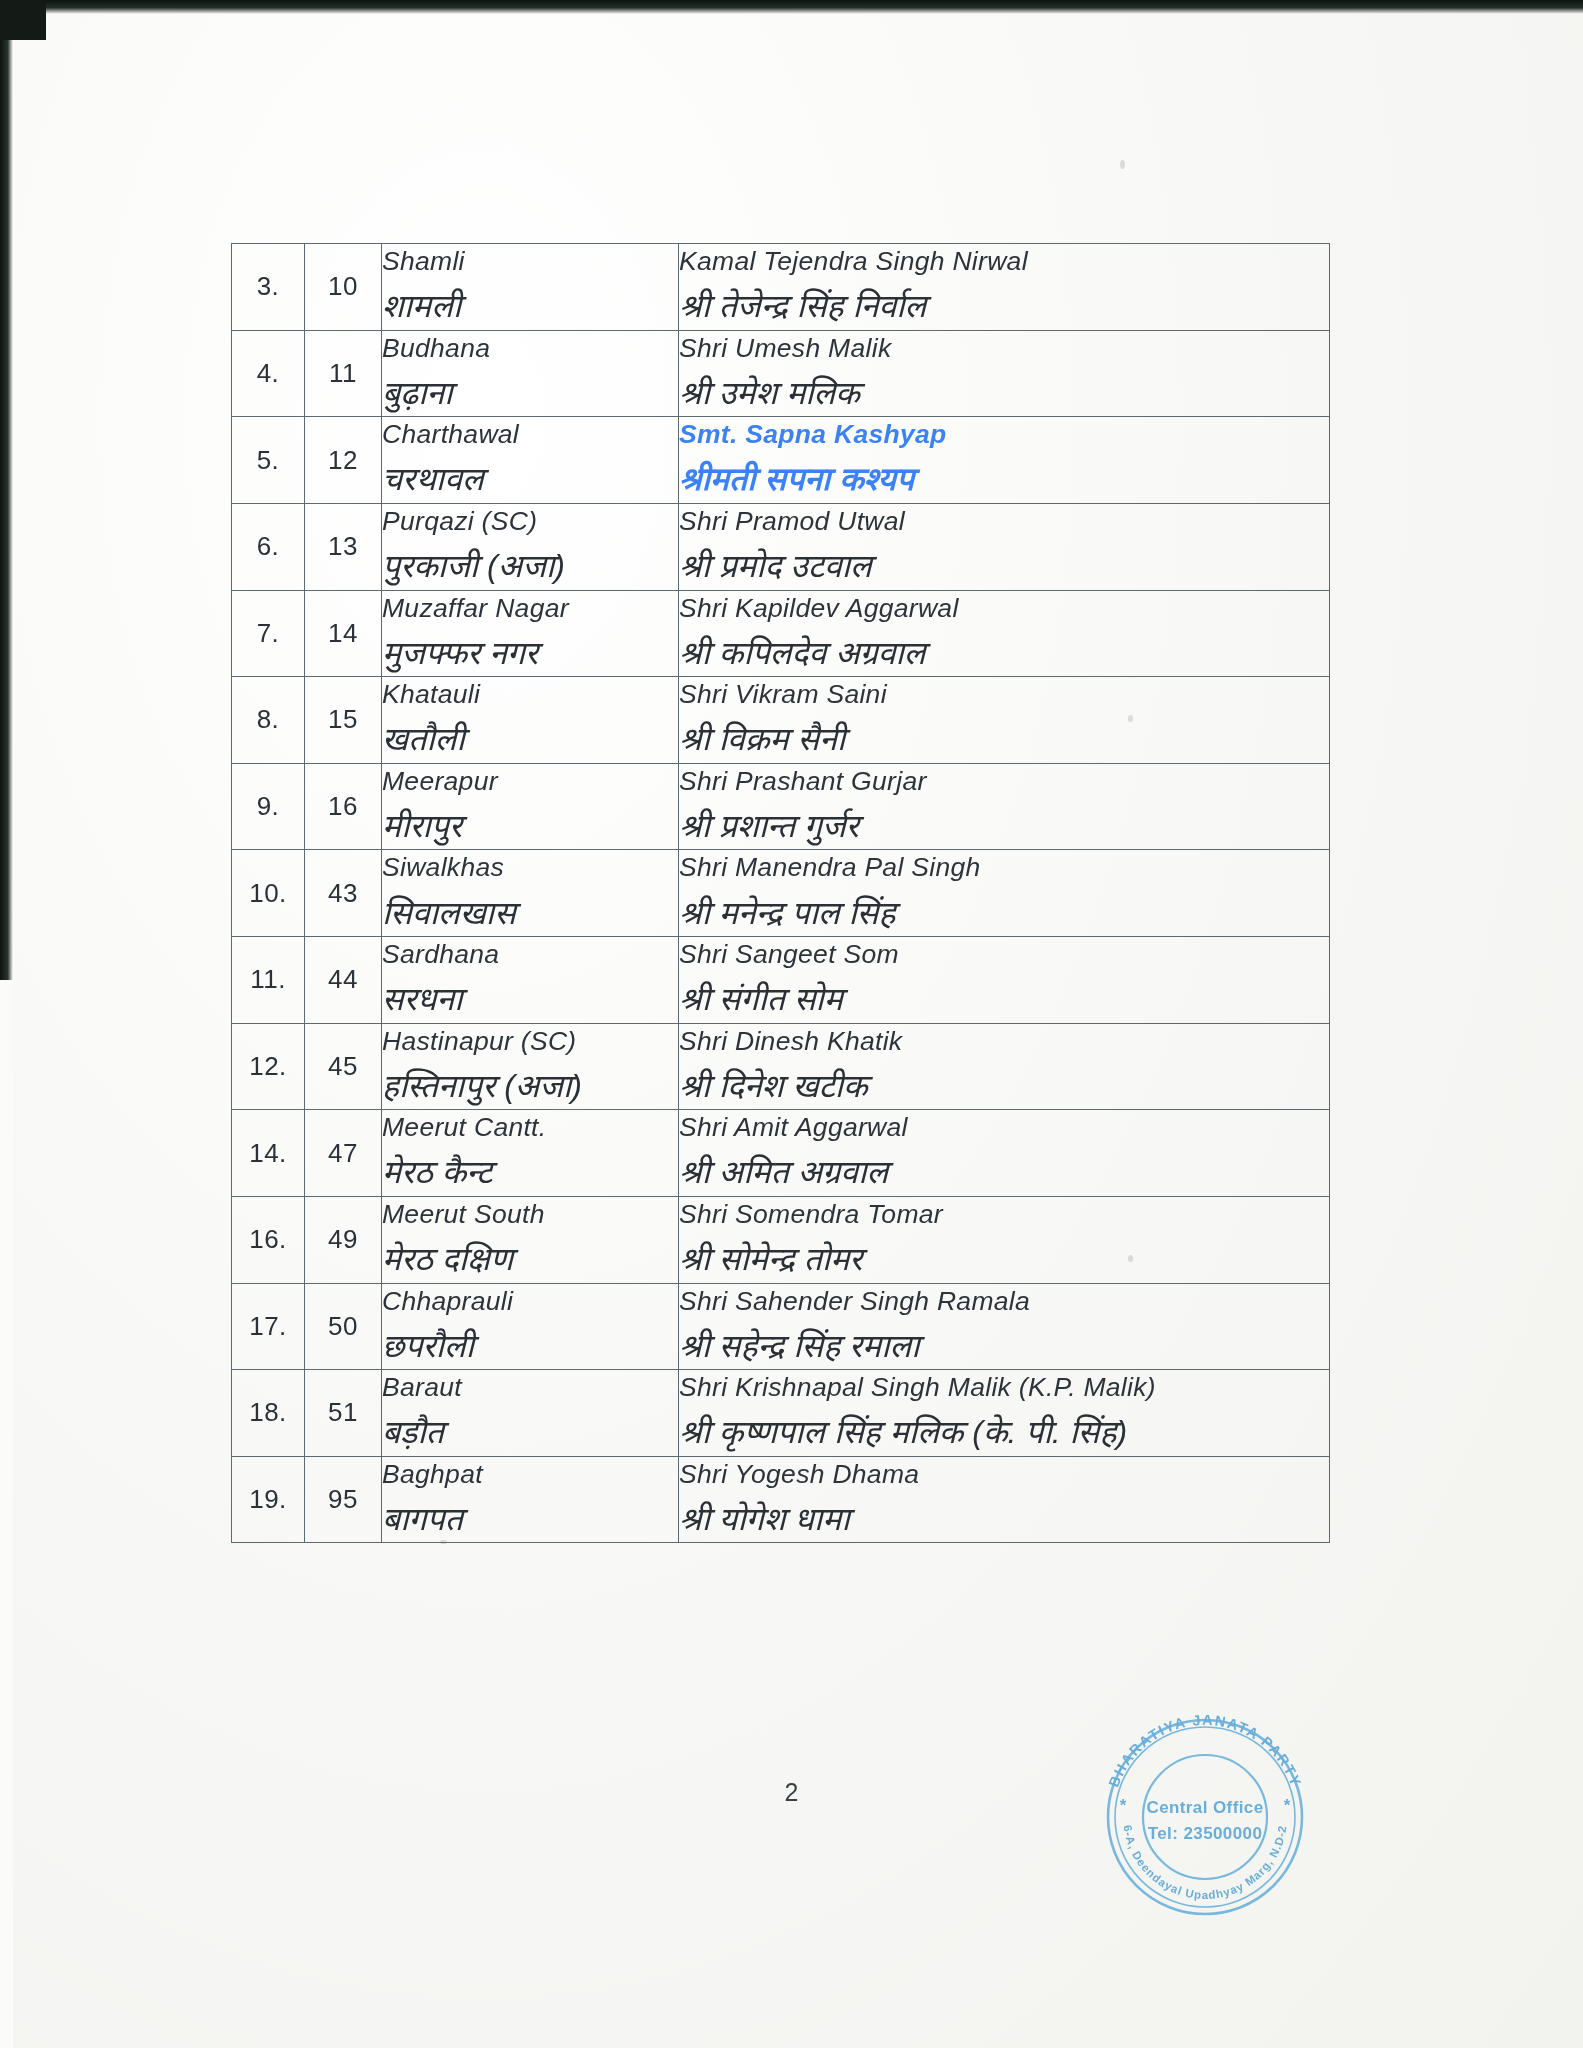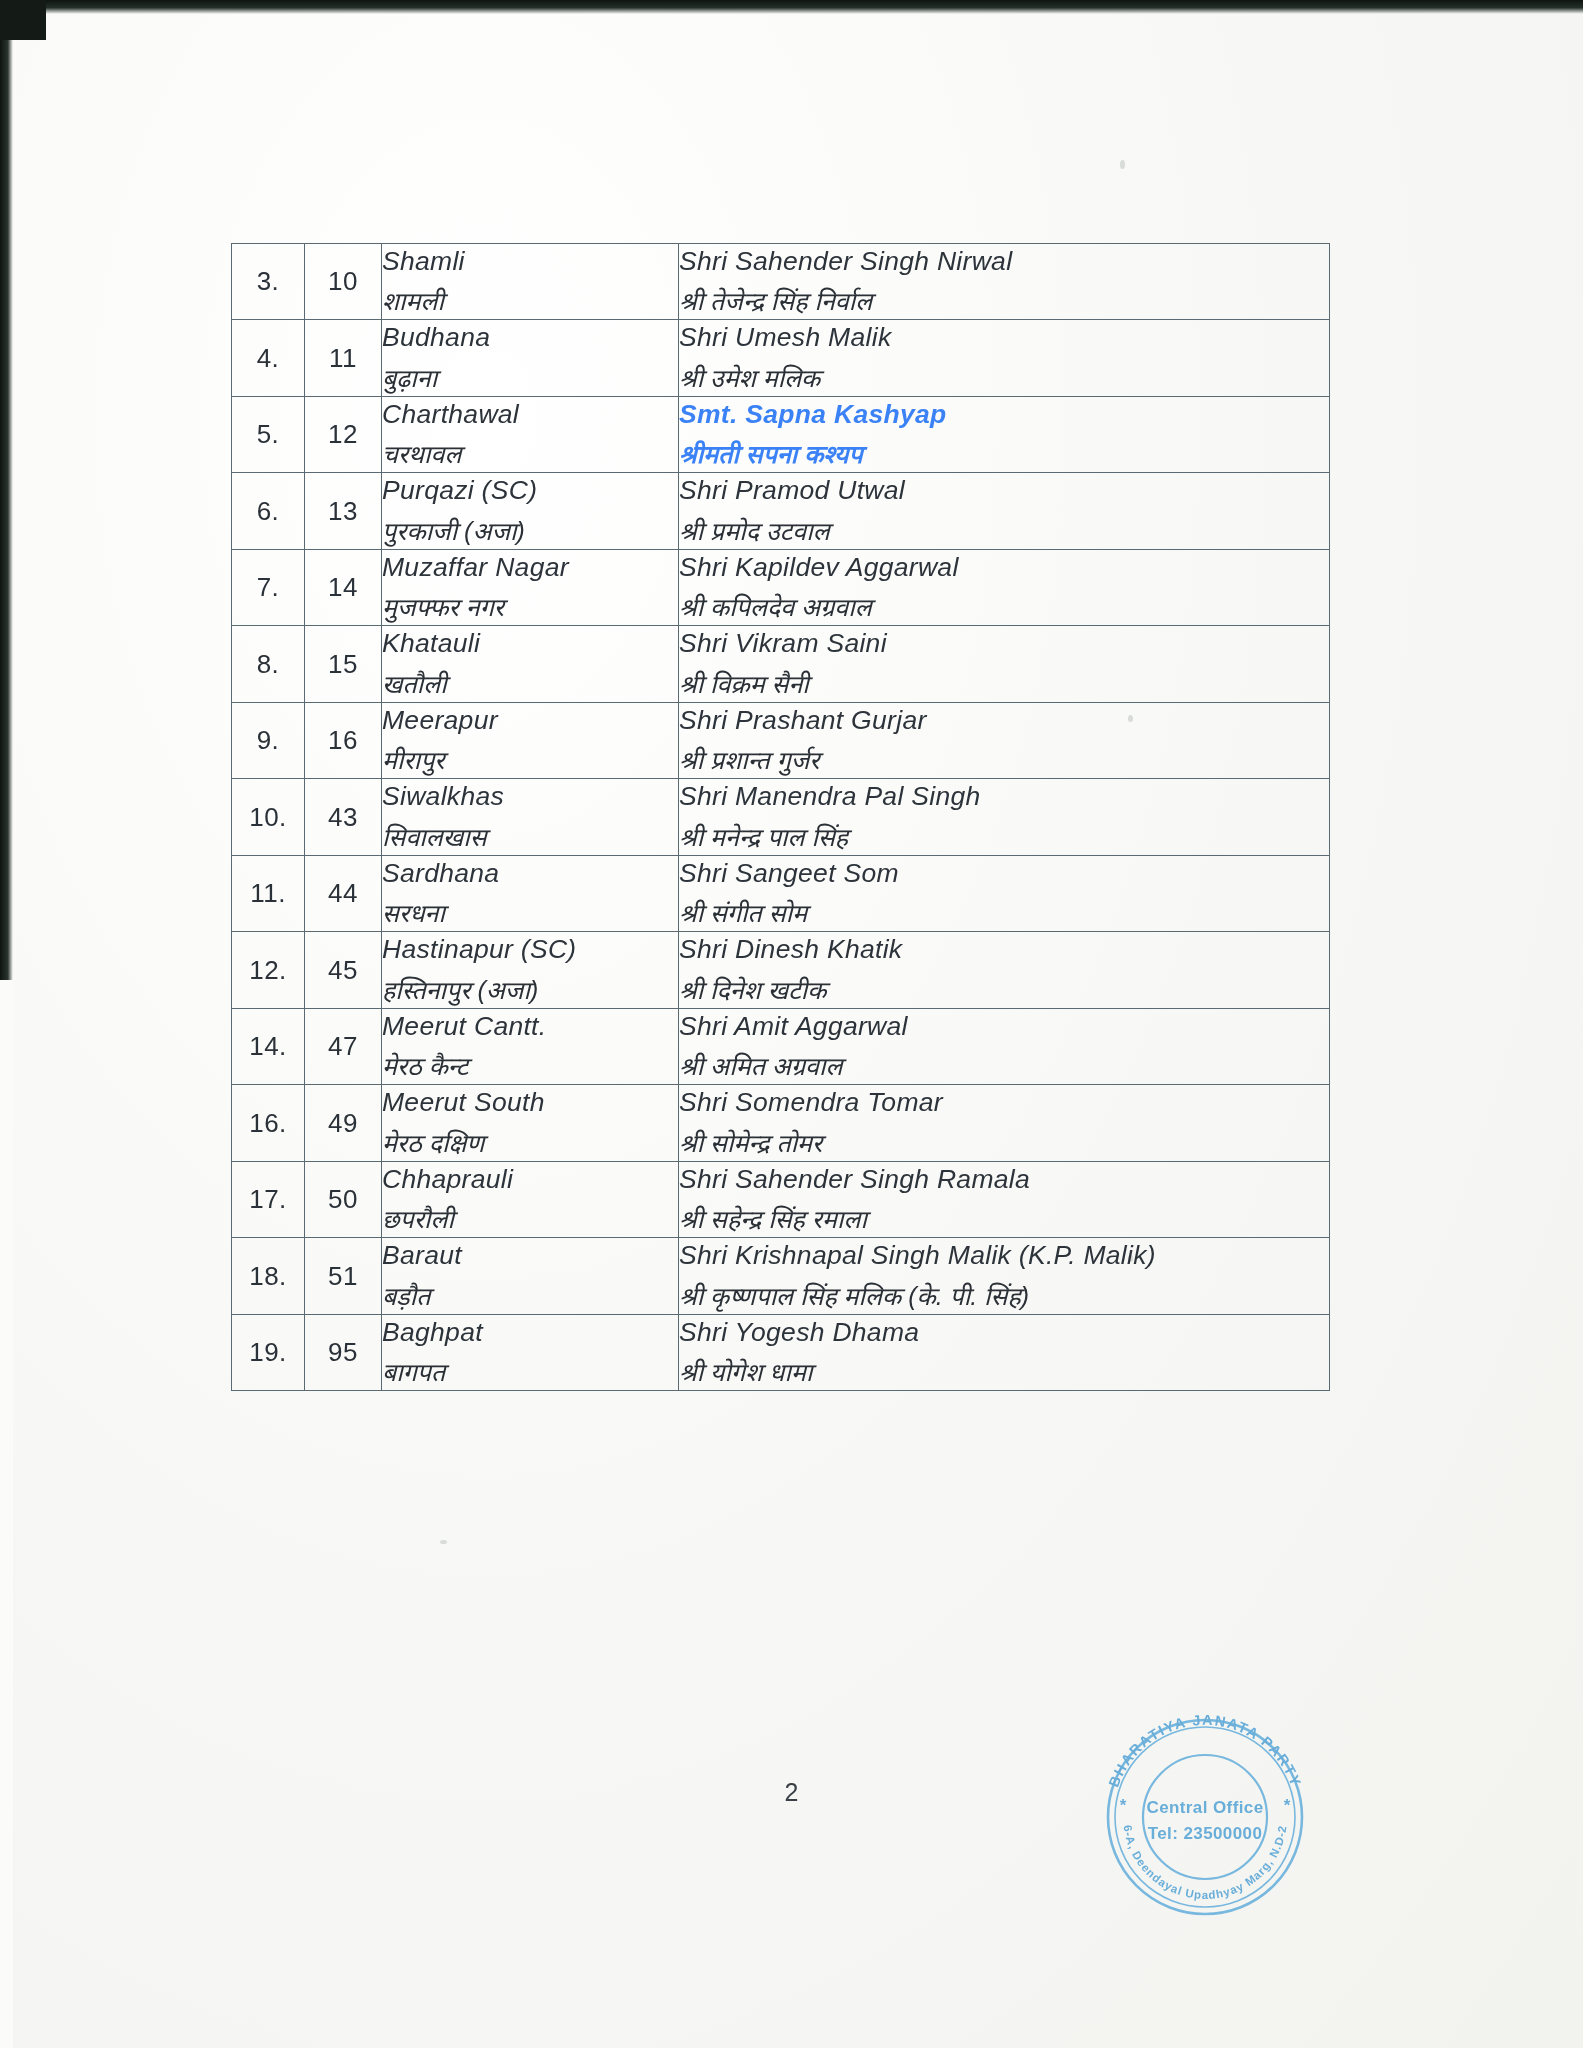--- a/index.html
+++ b/index.html
@@ -72,21 +72,21 @@
     font-style: italic;
   }
   .line-en {
     font-size: 26.5px;
     color: #2d333a;
     letter-spacing: 0.3px;
     line-height: 1.33;
     white-space: nowrap;
   }
   .line-hi {
-    font-size: 25px;
+    font-size: 32px;
     color: #2a3036;
     line-height: 1.45;
     margin-top: 4px;
     white-space: nowrap;
     font-family: "Liberation Sans", "DejaVu Sans", sans-serif;
   }
   .bold .line-en,
   .bold .line-hi { font-weight: bold; color: #3b82f6; }
 
   
@@ -164,21 +164,21 @@
     <tbody>
 
       <tr>
         <td class="cell-center">3.</td>
         <td class="cell-center">10</td>
         <td class="cell-pad">
           <div class="line-en">Shamli</div>
           <div class="line-hi">शामली</div>
         </td>
         <td class="cell-pad">
-          <div class="line-en">Shri Sahender Singh Nirwal</div>
+          <div class="line-en">Kamal Tejendra Singh Nirwal</div>
           <div class="line-hi">श्री तेजेन्द्र सिंह निर्वाल</div>
         </td>
       </tr>
 
       <tr>
         <td class="cell-center">4.</td>
         <td class="cell-center">11</td>
         <td class="cell-pad">
           <div class="line-en">Budhana</div>
           <div class="line-hi">बुढ़ाना</div>

